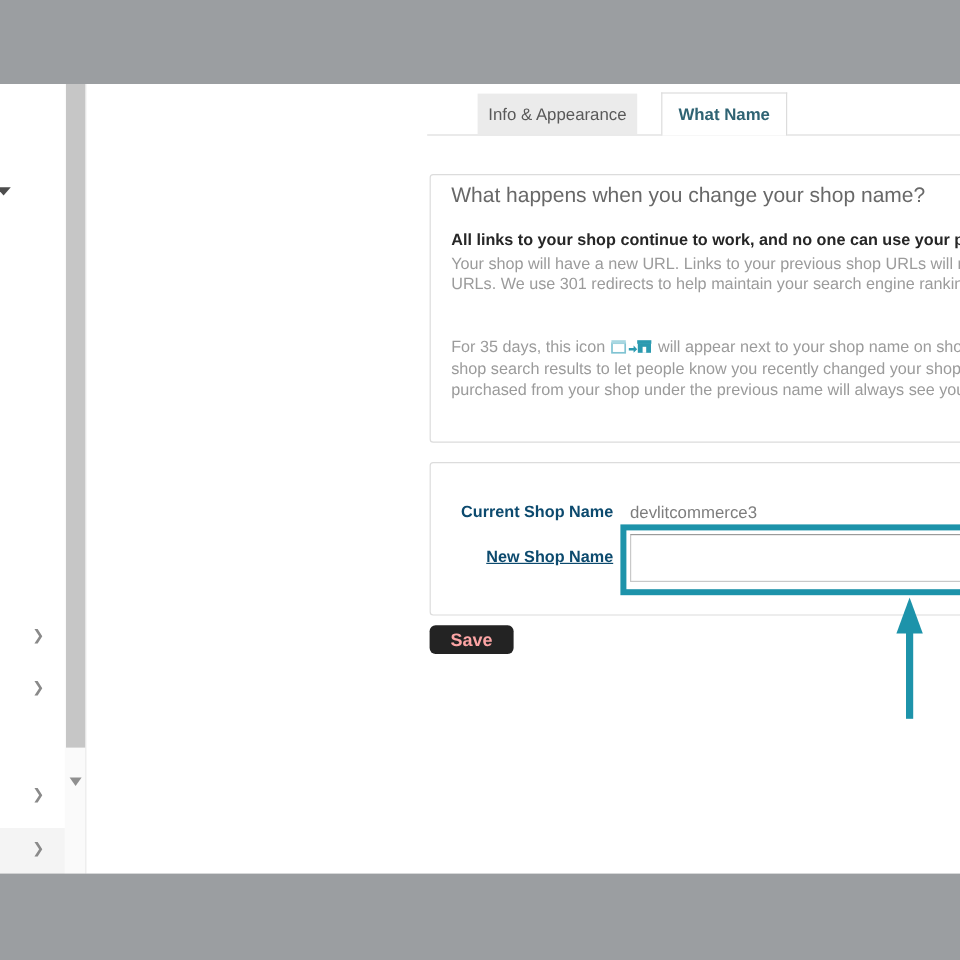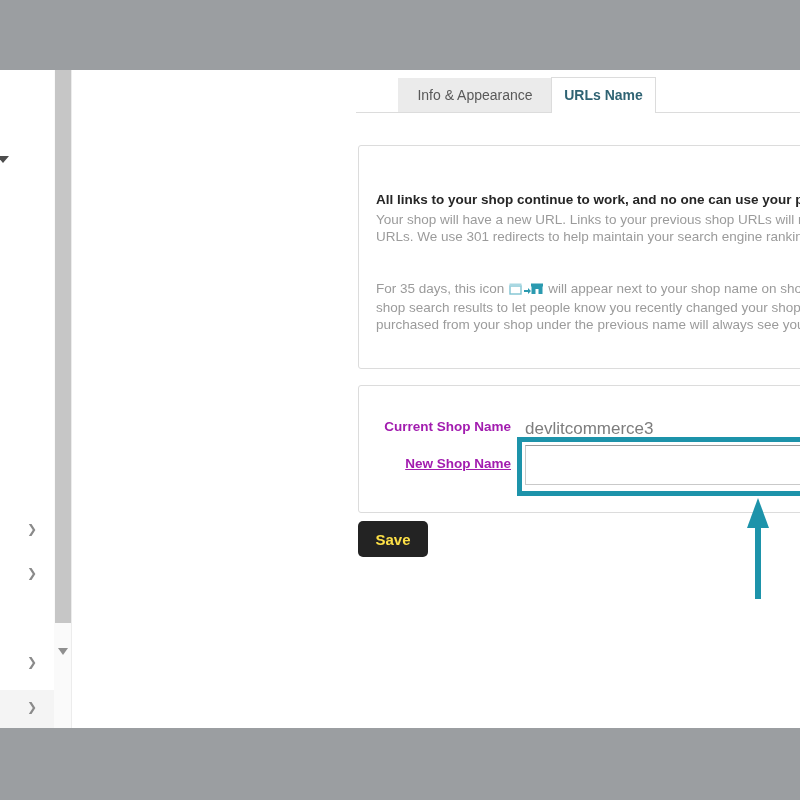--- a/index.html
+++ b/index.html
@@ -32,52 +32,52 @@
   .vscroll-track { left:54px; top:70px; width:18px; height:658px; background:#fafafa; z-index:6; }
   .vscroll-thumb { left:55px; top:70px; width:16px; height:553px; background:#c6c6c6; z-index:7; }
   .vscroll-down  { left:58px; top:648px; width:0; height:0; z-index:7;
     border-left:5px solid transparent; border-right:5px solid transparent;
     border-top:7px solid #8f8f8f; }
   .side-sep { left:71px; top:70px; width:1px; height:658px; background:#ececec; z-index:6; }
 
   
   .tabstrip-line { left:356px; top:112px; width:684px; height:1px; background:#dcdcdc; z-index:1; }
   .tab { text-align:center; font-size:14px; cursor:pointer; }
-  .tab-inactive { left:398px; top:78px; width:154px; height:34px; line-height:34px;
+  .tab-inactive { left:398px; top:78px; width:133px; height:34px; line-height:34px;
     background:#ebebeb; color:#595959; z-index:1; }
   .tab-active { left:551px; top:77px; width:103px; height:35px; line-height:35px;
     background:#ffffff; border:1px solid #dcdcdc; border-bottom:none;
     color:#2f6373; font-weight:600; z-index:2; }
 
   
   .card { background:#fff; border:1px solid #dcdcdc; border-radius:3px; }
   .card1 { left:358px; top:145px; width:682px; height:222px; }
   .card1 h1 { position:absolute; left:17px; top:6px; margin:0;
     font-size:17.5px; font-weight:400; color:#686868; white-space:nowrap; }
   .lead { position:absolute; left:17px; font-size:13.5px; font-weight:700;
     color:#262626; white-space:nowrap; }
   .bodyline { position:absolute; left:17px; font-size:13.5px; color:#9b9b9b; white-space:nowrap; }
   .iconline { display:flex; align-items:center; gap:5px; }
   .shopchange-icon { display:inline-block; width:34px; height:13px; }
 
   
   .card2 { left:358px; top:385px; width:682px; height:126px; }
   .form-label { position:absolute; left:0; width:152px; text-align:right;
-    font-size:13.5px; font-weight:700; color:#a21caf; white-space:nowrap; }
-  .form-value { position:absolute; left:166px; font-size:17px; color:#7d7d7d; white-space:nowrap; }
+    font-size:13.5px; font-weight:700; color:#0c4a6e; white-space:nowrap; }
+  .form-value { position:absolute; left:166px; font-size:14px; color:#7d7d7d; white-space:nowrap; }
   .hl-box { position:absolute; left:158px; top:51px; width:524px; height:59px;
     border:5px solid #1d93aa; box-sizing:border-box; }
   .hl-box input { position:absolute; left:3px; top:3px; width:calc(100% - 10px); height:40px;
     border:1px solid #c9c9c9; border-top-color:#9b9b9b; background:#fff;
     font-size:14px; padding:0 8px; box-sizing:border-box; outline:none;
     font-family:"Liberation Sans", sans-serif; }
 
   
-  .save-btn { left:358px; top:521px; width:70px; height:36px; background:#232323;
-    color:#fde047; font-weight:700; font-size:15px; border:none; border-radius:5px;
+  .save-btn { left:358px; top:521px; width:70px; height:24px; background:#232323;
+    color:#fca5a5; font-weight:700; font-size:15px; border:none; border-radius:5px;
     cursor:pointer; font-family:"Liberation Sans", sans-serif; z-index:3; }
 
   
   .annot-arrow { left:741px; top:496px; z-index:30; }
 </style>
 </head>
 <body>
 
 <div class="abs topbar"></div>
 
@@ -93,23 +93,24 @@
   </div>
 </div>
 
 <div class="abs vscroll-track"></div>
 <div class="abs vscroll-thumb"></div>
 <div class="abs vscroll-down"></div>
 <div class="abs side-sep"></div>
 
 <div class="abs tabstrip-line"></div>
 <div class="abs tab tab-inactive">Info &amp; Appearance</div>
-<div class="abs tab tab-active">URLs Name</div>
+<div class="abs tab tab-active">What Name</div>
 
 <div class="abs card card1">
+  <h1>What happens when you change your shop name?</h1>
   <div class="lead" style="top:46px;">All links to your shop continue to work, and no one can use your previous name.</div>
   <div class="bodyline" style="top:66px;">Your shop will have a new URL. Links to your previous shop URLs will redirect to your new</div>
   <div class="bodyline" style="top:83px;">URLs. We use 301 redirects to help maintain your search engine rankings.</div>
   <div class="bodyline iconline" style="top:135px;">
     <span>For 35 days, this icon</span>
     <svg class="shopchange-icon" viewBox="0 0 34 13">
       <rect x="1" y="4" width="11" height="8" fill="none" stroke="#7fc3d2" stroke-width="1.4"></rect>
       <rect x="0.5" y="1.5" width="12" height="3" fill="#a9d8e2"></rect>
       <path d="M15 8 L19 8 L19 6 L22 9 L19 12 L19 10 L15 10 Z" fill="#2b9ab0"></path>
       <rect x="22.5" y="4" width="11" height="8" fill="#2b9ab0"></rect>

